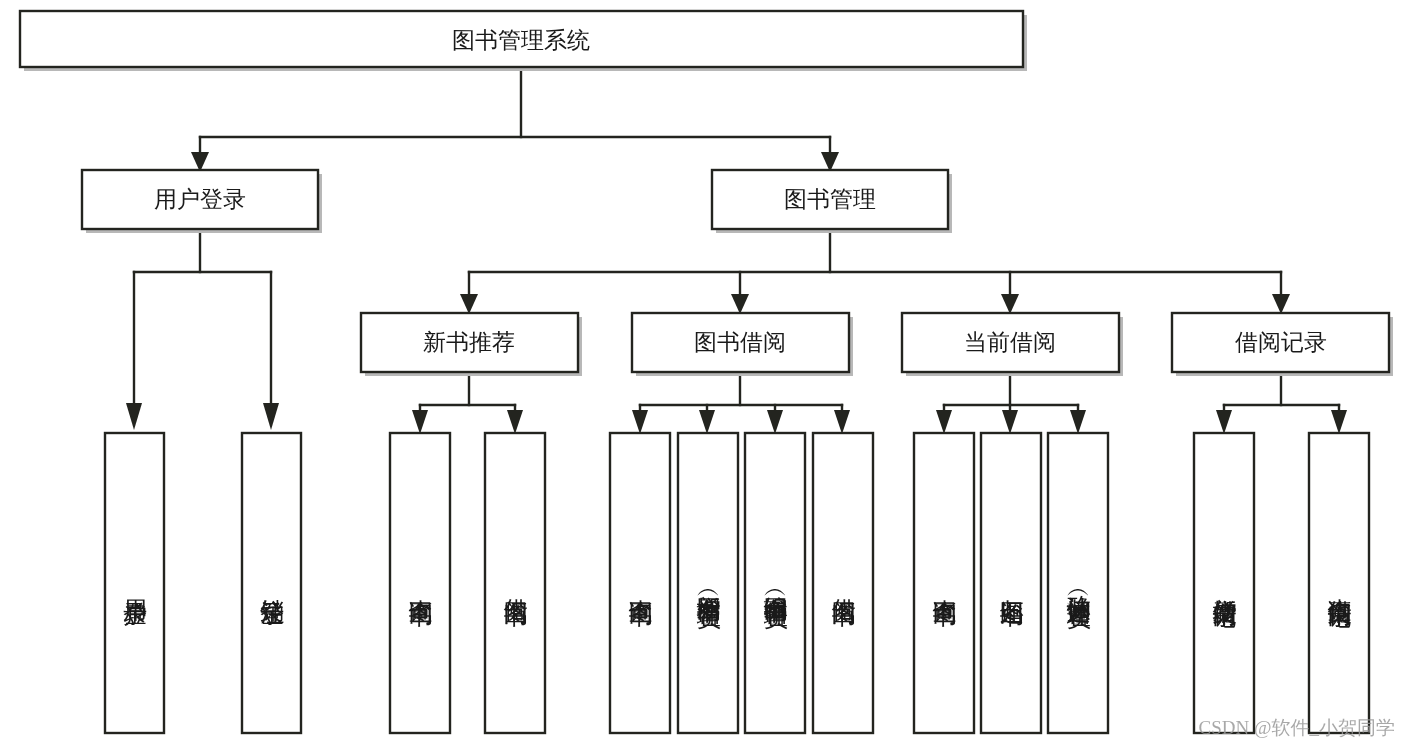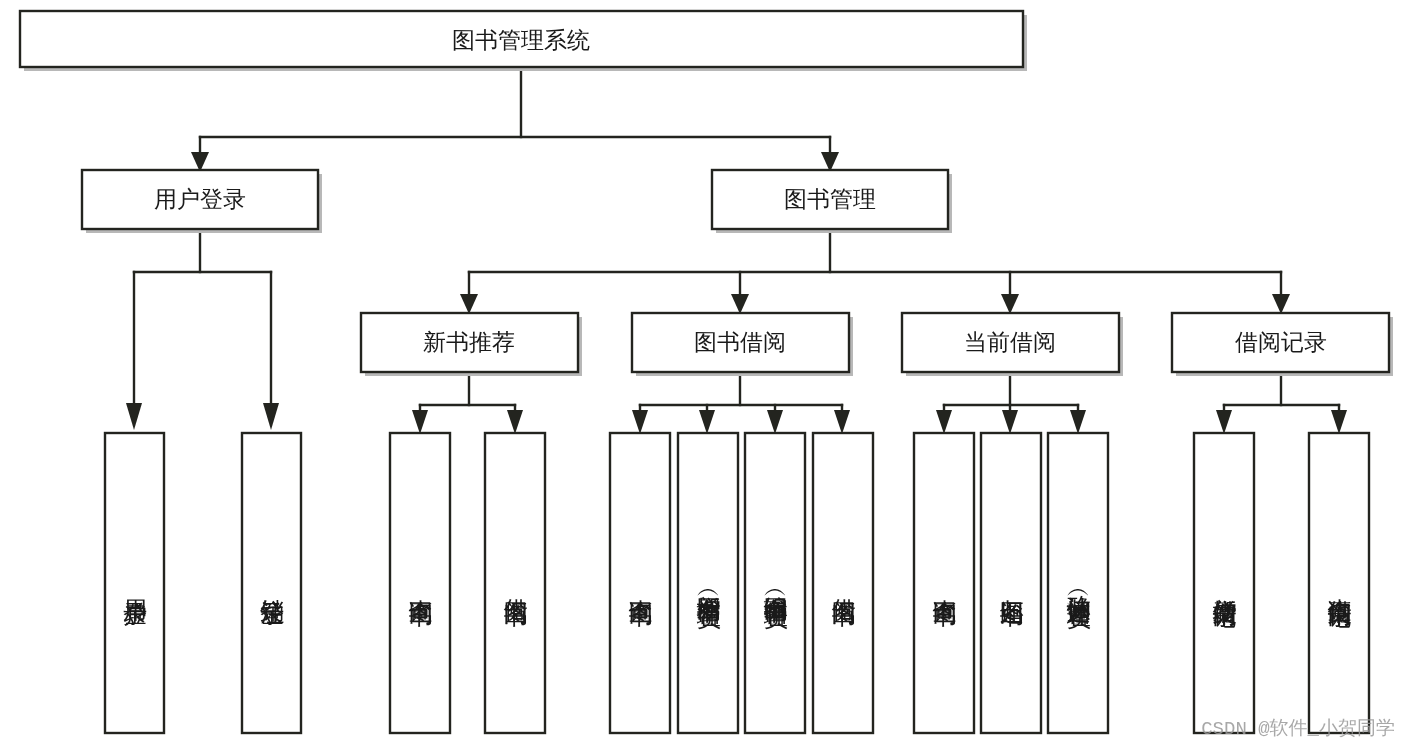--- a/index.html
+++ b/index.html
@@ -64,21 +64,21 @@
     align-items: center;
     justify-content: center;
     text-align: center;
     white-space: nowrap;
     pointer-events: none;
   }
   .watermark {
     position: absolute;
     right: 10px;
     bottom: 6px;
-    font-family: Liberation Mono, monospace;
+    font-family: Liberation Serif, serif;
     font-size: 19px;
     color: #9a9a9a;
     opacity: 0.85;
     white-space: nowrap;
   }
 </style>
 </head>
 <body>
 
 <div id="diagram-root">

